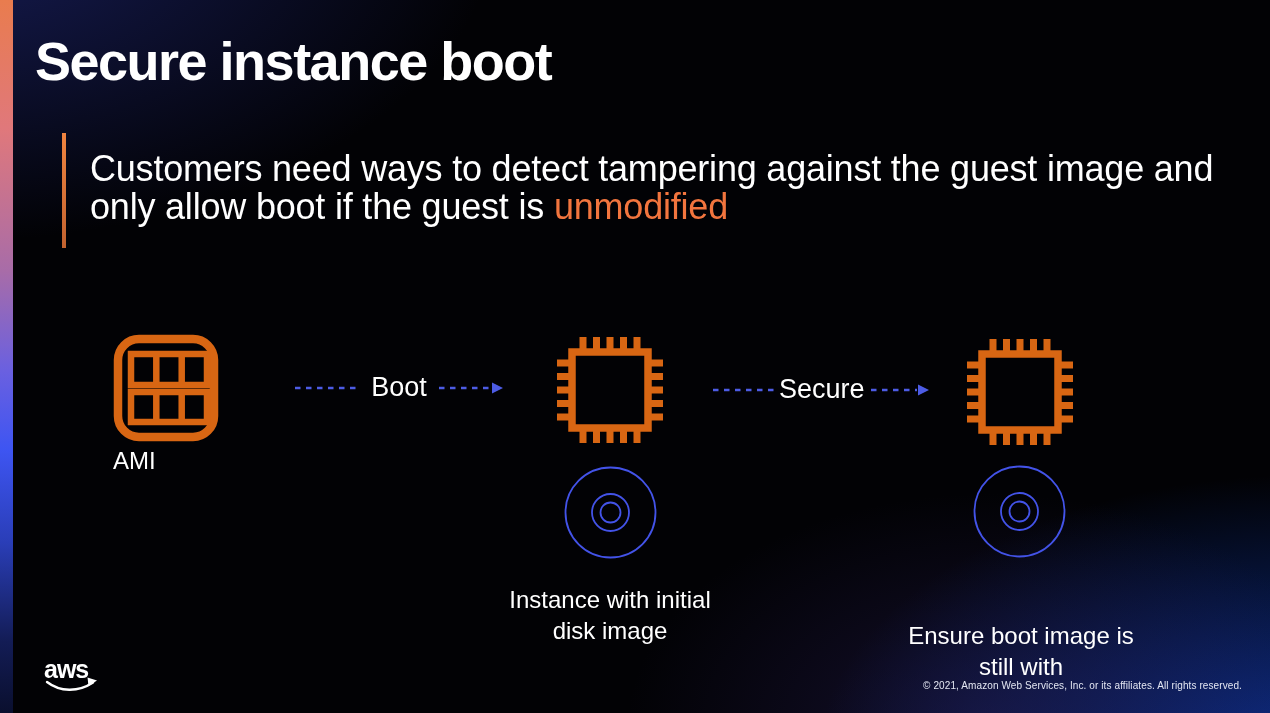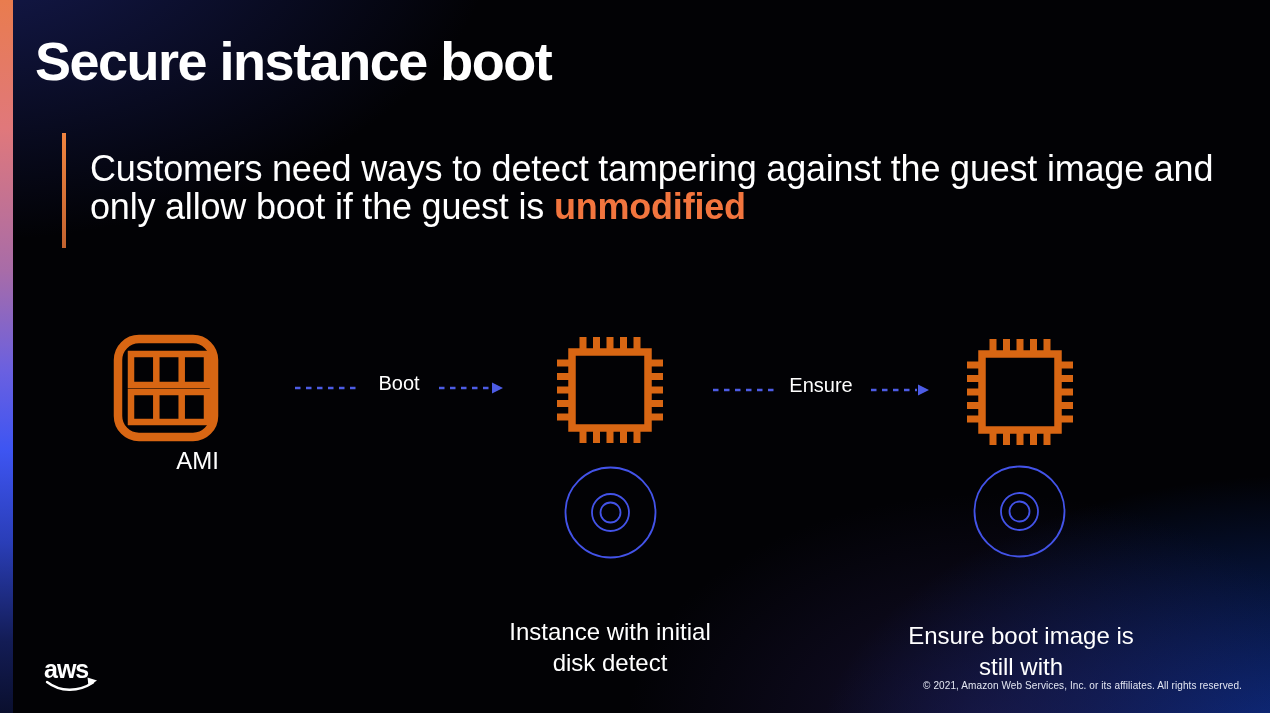--- a/index.html
+++ b/index.html
@@ -25,27 +25,27 @@
   }
   .quote-bar{
     position:absolute;left:62px;top:133px;width:4px;height:115px;
     background:linear-gradient(180deg,#F08440 0%,#C2622F 100%);
   }
   .quote-text{
     position:absolute;left:90px;top:150px;margin:0;
     font-size:36px;line-height:38px;letter-spacing:-0.2px;color:#FFFFFF;
     font-weight:400;
   }
-  .hl{color:#F2753E;font-weight:700;}
+  .hl{color:#F2753E;font-weight:400;}
   .abs{position:absolute;}
   .icon-label{
-    position:absolute;text-align:right;font-size:24px;font-weight:500;color:#FFFFFF;
+    position:absolute;text-align:left;font-size:24px;font-weight:500;color:#FFFFFF;
   }
   .arrow-label{
-    position:absolute;text-align:center;font-size:20px;font-weight:500;color:#FFFFFF;
+    position:absolute;text-align:center;font-size:27px;font-weight:500;color:#FFFFFF;
   }
   .caption{
     position:absolute;text-align:center;font-size:24px;line-height:31px;
     font-weight:500;color:#FFFFFF;
   }
   .copyright{
     position:absolute;right:28px;bottom:22px;font-size:10px;color:#E3E6F2;
     letter-spacing:0.1px;
   }
 </style>
@@ -106,26 +106,26 @@
       <line x1="91" y1="80" x2="106" y2="80"></line>
     </g>
   </svg>
 
   <svg class="abs" style="left:563px;top:465px;" width="95" height="95" viewBox="0 0 95 95" fill="none" stroke="#4353E8">
     <circle cx="47.5" cy="47.5" r="45" stroke-width="1.8"></circle>
     <circle cx="47.5" cy="47.5" r="18.5" stroke-width="1.8"></circle>
     <circle cx="47.5" cy="47.5" r="10" stroke-width="1.8"></circle>
   </svg>
 
-  <div class="caption" style="left:455px;top:616px;width:310px;"><span>Instance with initial</span><br><span>disk detect</span></div>
+  <div class="caption" style="left:455px;top:584px;width:310px;"><span>Instance with initial</span><br><span>disk image</span></div>
 
   <svg class="abs" style="left:712px;top:383px;" width="67" height="14" viewBox="0 0 67 14" stroke="#4D5CE5">
     <line x1="1" y1="7" x2="66" y2="7" stroke-width="2.6" stroke-dasharray="5.5 5.5"></line>
   </svg>
-  <div class="arrow-label" style="left:779px;top:374px;width:84px;">Ensure</div>
+  <div class="arrow-label" style="left:779px;top:374px;width:84px;">Secure</div>
   <svg class="abs" style="left:870px;top:383px;" width="60" height="14" viewBox="0 0 60 14" stroke="#4D5CE5">
     <line x1="1" y1="7" x2="47" y2="7" stroke-width="2.6" stroke-dasharray="5.5 5.5"></line>
     <polygon points="48,1.5 59,7 48,12.5" stroke="none" fill="#4D5CE5"></polygon>
   </svg>
 
   <svg class="abs" style="left:967px;top:339px;" width="106" height="106" viewBox="0 0 106 106" fill="none" stroke="#D86613">
     <rect x="15" y="15" width="76" height="76" stroke-width="7.5"></rect>
     <g stroke-width="7">
       <line x1="26" y1="0" x2="26" y2="15"></line>
         <line x1="39.5" y1="0" x2="39.5" y2="15"></line>

